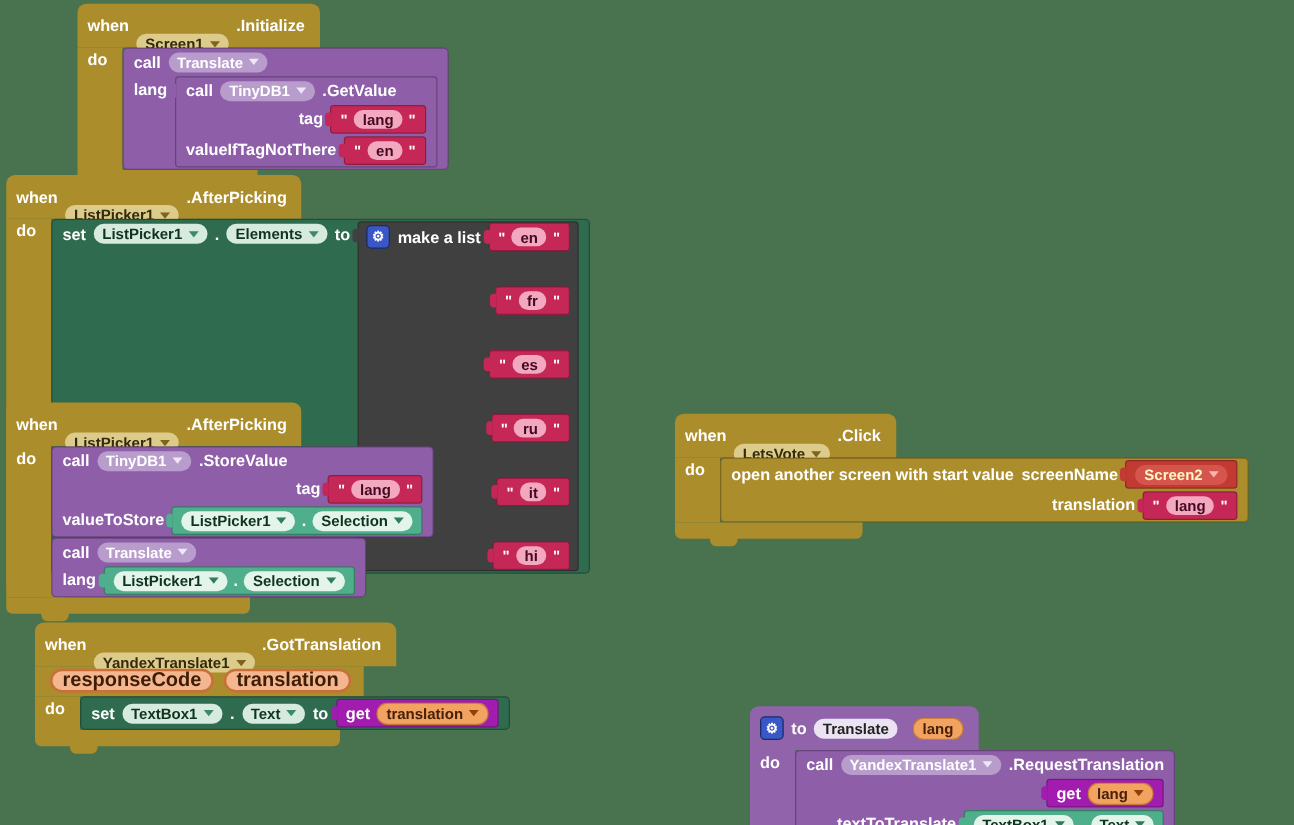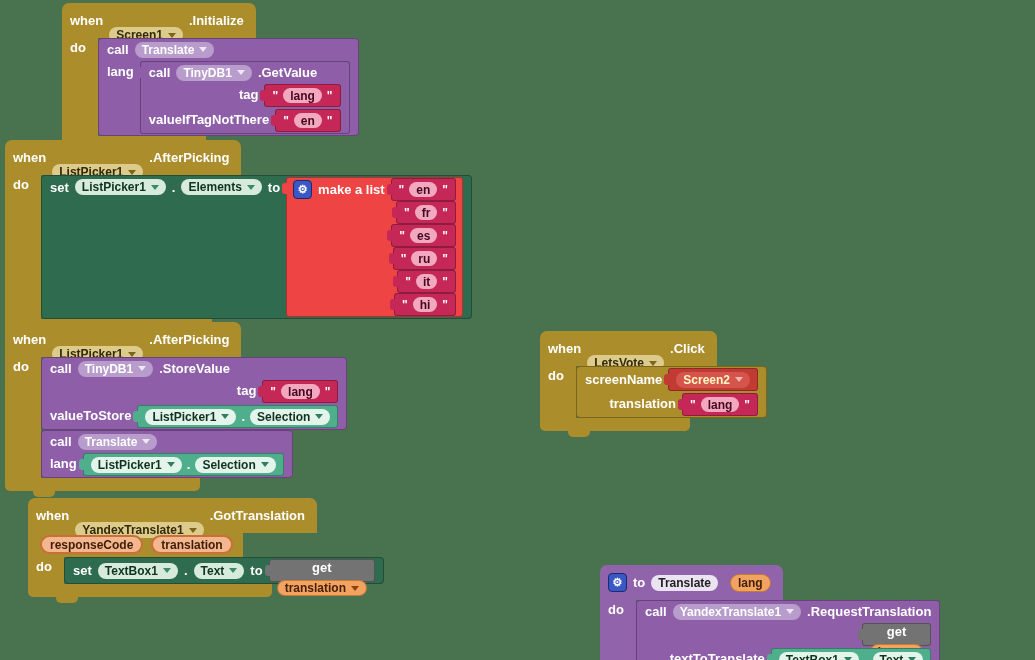--- a/index.html
+++ b/index.html
@@ -26,37 +26,37 @@
   .lbl{line-height:21px;}
   .w{color:#fff;}
   .vblock{position:relative;display:inline-flex;align-items:center;gap:5px;padding:0 7px;height:21px;
        border-radius:3px;border:1px solid rgba(0,0,0,.28);width:max-content;}
   .vcol{position:relative;display:inline-flex;flex-direction:column;padding:0;border-radius:3px;
        border:1px solid rgba(0,0,0,.28);width:max-content;}
   .plug::before{content:"";position:absolute;left:-5px;top:5px;width:5px;height:11px;
        background:inherit;border-radius:3px 0 0 3px;}
   .str{background:#C52757;}
   .getter{background:#4FAE8C;}
-  .getv{background:#737373;flex-direction:column;}
+  .getv{background:#a21caf;}
   .scr{background:#C23B33;}
-  .blue{background:#ef4444;}
+  .blue{background:#404040;gap:28px;}
   .lrow{display:flex;align-items:center;gap:6px;padding:1px 6px;height:21px;justify-content:flex-end;}
   
   .chip{display:inline-flex;align-items:center;gap:5px;height:16px;padding:0 7px;border-radius:9px;
        font-size:12px;font-weight:bold;color:#222;width:max-content;}
   .tan{background:#DCCB8A;color:#332A0B;margin-top:29px;}
   .lav{background:#B89CCC;color:#fff;}
   .mint{background:#D6EBDD;color:#10331F;}
   .mint2{background:#E3F4EA;color:#10331F;}
   .pinkc{background:#F2A9C0;color:#45081F;height:15px;}
   .orangec{background:#F2A35F;color:#45200A;border:1px solid rgba(130,60,0,.4);}
   .redc{background:#D5544B;color:#fef9c3;}
   .whitec{background:#EBE3F2;color:#222;}
   .paramc{background:#F4B68F;border:2px solid #C96F39;color:#3D1D05;border-radius:10px;
-       height:15px;display:inline-flex;align-items:center;padding:0 8px;font-size:12px;}
+       height:15px;display:inline-flex;align-items:center;padding:0 8px;font-size:16px;}
   .arr{width:0;height:0;border-left:4px solid transparent;border-right:4px solid transparent;
        border-top:5px solid #555;}
   .a-tan{border-top-color:#7C651A;} .a-lav{border-top-color:#EFE6F7;}
   .a-mint{border-top-color:#3E8A67;} .a-mint2{border-top-color:#2F7D5D;}
   .a-orange{border-top-color:#8F4208;} .a-red{border-top-color:#F3B7B0;}
   .gear{width:17px;height:17px;border-radius:4px;background:#3A57C6;border:1px solid #1B2A6B;
        color:#fff;font-size:11px;display:inline-flex;align-items:center;justify-content:center;flex:none;}
   .gear::before{content:"⚙";}
   .q{color:#fff;font-size:12px;}
 </style>
@@ -280,20 +280,21 @@
         <span class="arr a-tan"></span>
       </span>
       <span class="w">.Click</span>
     </div>
     <div class="bodyrow">
       <div class="arm gold">
         <span class="w">do</span>
       </div>
       <div class="stmt gold">
         <div class="row">
+          <span class="w">open another screen with start value</span>
           <span class="w">screenName</span>
           <div class="vblock scr plug">
             <span class="chip redc">
               <span>Screen2</span>
               <span class="arr a-red"></span>
             </span>
           </div>
         </div>
         <div class="row end">
           <span class="w lbl">translation</span>

